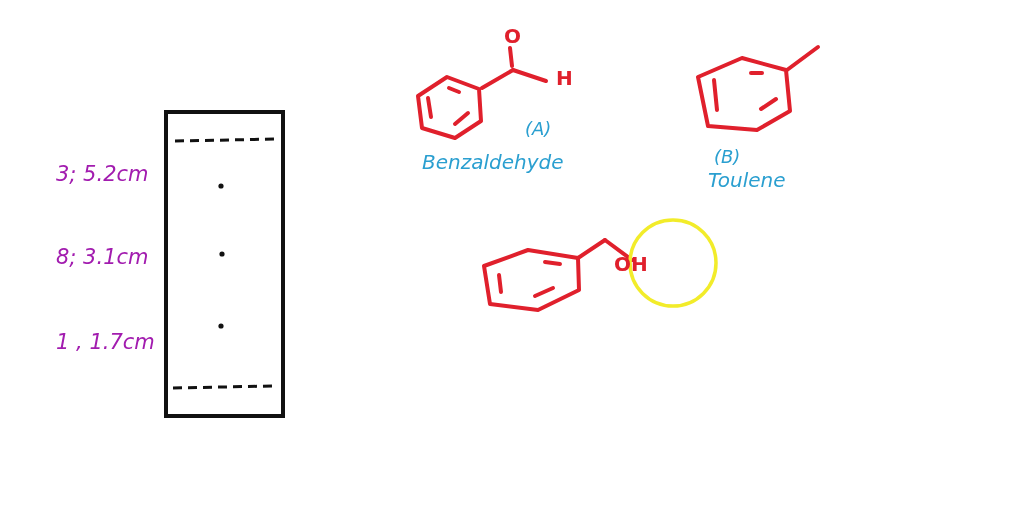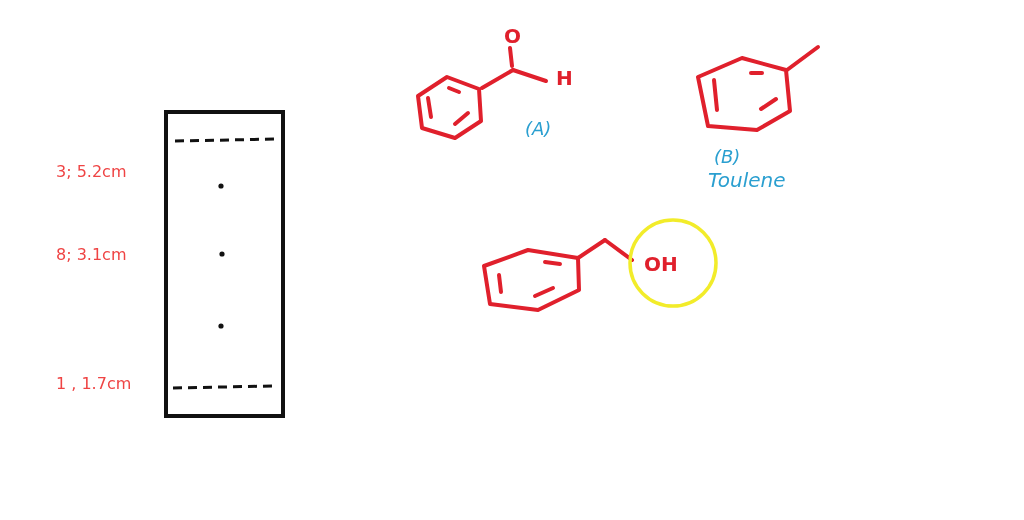--- a/index.html
+++ b/index.html
@@ -1,19 +1,19 @@
 <!DOCTYPE html>
 <html><head>
 <meta charset="utf-8">
 <style>
   html, body { margin:0; padding:0; background:#ffffff; }
   body { width:1024px; height:520px; position:relative; overflow:hidden; }
   .canvas { position:absolute; left:0; top:0; width:1024px; height:520px; }
   .hand { font-family: "DejaVu Sans", sans-serif; position:absolute; white-space:nowrap; }
-  .label-black { color:#ef4444; font-size:16px; }
+  .label-black { color:#a21caf; font-size:21px;font-style:italic; }
   .label-blue { color:#2a9fd0; font-size:20px; font-style:italic; }
   .label-red { color:#e0202c; font-size:20px; font-weight:bold; }
 </style>
 </head>
 <body>
 
 <div class="canvas">
 
   <svg width="1024" height="520" style="position:absolute;left:0;top:0">
     <g>
@@ -50,23 +50,24 @@
       <line x1="535" y1="296" x2="553" y2="288"></line>
       <line x1="578" y1="258" x2="605" y2="240"></line>
       <line x1="605" y1="240" x2="632" y2="260"></line>
     </g>
 
     <circle cx="673" cy="263" r="43" fill="none" stroke="#f2ec2a" stroke-width="3.5"></circle>
   </svg>
 
   <span class="hand label-black" style="left:56px;top:162px;">3; 5.2cm</span>
   <span class="hand label-black" style="left:56px;top:245px;">8; 3.1cm</span>
-  <span class="hand label-black" style="left:56px;top:330px;margin-top:44px;">1 , 1.7cm</span>
+  <span class="hand label-black" style="left:56px;top:330px;">1 , 1.7cm</span>
 
   <span class="hand label-red" style="left:504px;top:24px;">O</span>
   <span class="hand label-red" style="left:556px;top:66px;">H</span>
   <span class="hand label-blue" style="left:525px;top:118px;font-size:18px;">(A)</span>
+  <span class="hand label-blue" style="left:422px;top:150px;">Benzaldehyde</span>
 
   <span class="hand label-blue" style="left:714px;top:146px;font-size:18px;">(B)</span>
   <span class="hand label-blue" style="left:708px;top:168px;">Toulene</span>
 
-  <span class="hand label-red" style="left:644px;top:252px;text-align:right;">OH</span>
+  <span class="hand label-red" style="left:614px;top:252px;text-align:right;">OH</span>
 </div>
 
 </body></html>

